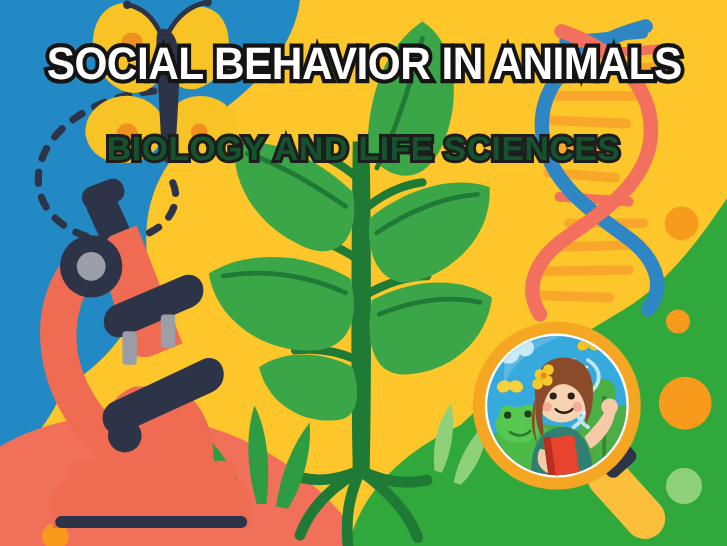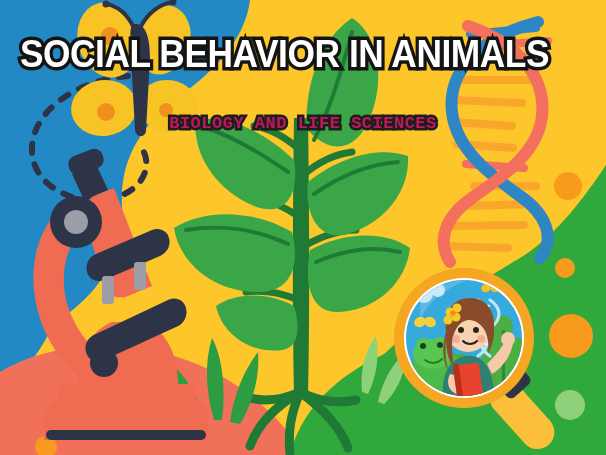--- a/index.html
+++ b/index.html
@@ -16,21 +16,21 @@
   }
   #poster svg.layer{
     position:absolute; top:0; left:0;
     width:606px; height:455px;
     display:block;
   }
   .title-wrap{
     position:absolute;
     left:0; top:34px;
     width:606px;
-    text-align:left;
+    text-align:center;
     z-index:60;
     pointer-events:none;
   }
   .title{
     display:inline-block;
     font-family:"Liberation Sans", sans-serif;
     font-weight:700;
     font-size:38px;
     line-height:40px;
     letter-spacing:-0.5px;
@@ -46,26 +46,26 @@
   .subtitle-wrap{
     position:absolute;
     left:0; top:110px;
     width:606px;
     text-align:center;
     z-index:60;
     pointer-events:none;
   }
   .subtitle{
     display:inline-block;
-    font-family:Liberation Mono, monospace;
+    font-family:Liberation Sans, sans-serif;
     font-weight:700;
-    font-size:17px;
+    font-size:28px;
     line-height:28px;
     letter-spacing:0.5px;
-    color:#be185d;
+    color:#14532d;
     white-space:nowrap;
     -webkit-text-stroke:5px #1d1d1d;
     paint-order:stroke fill;
   }
 </style>
 </head>
 <body>
 
 <div id="poster">
 

